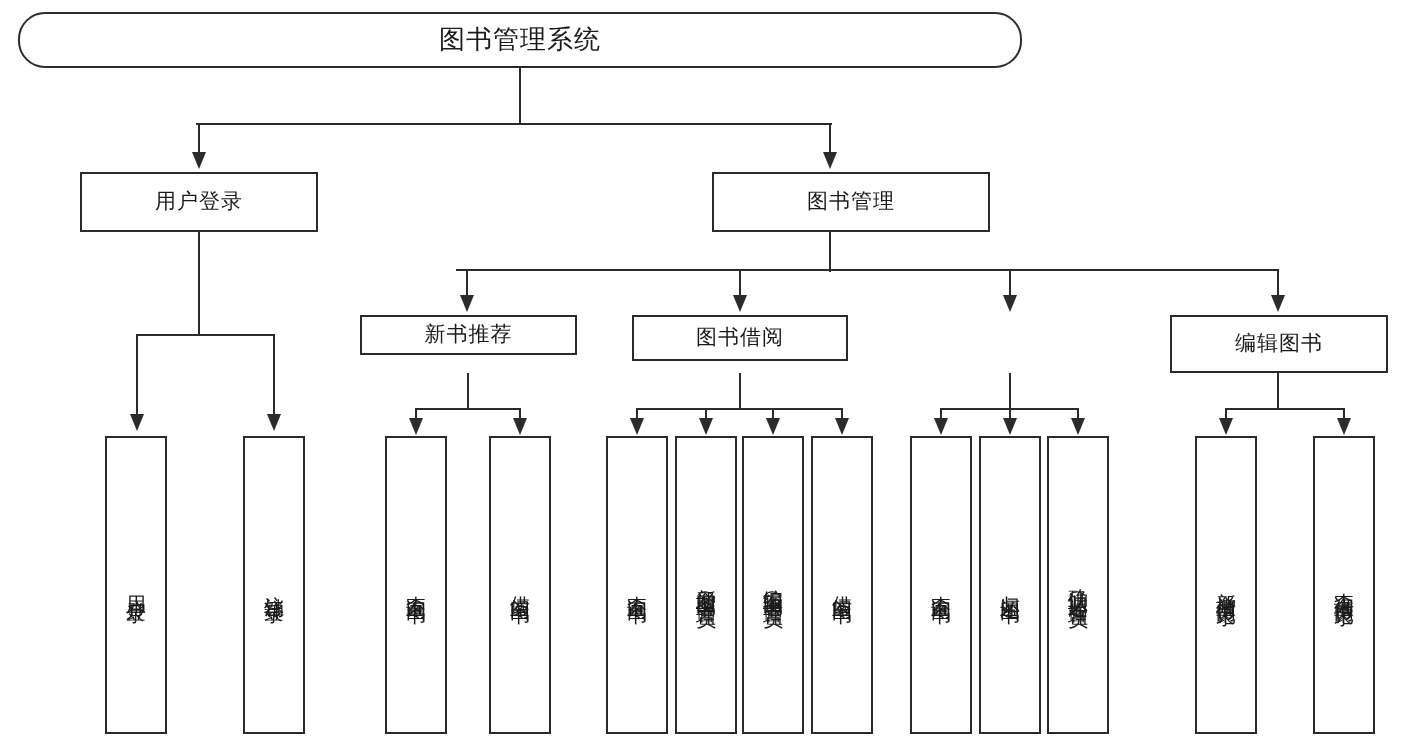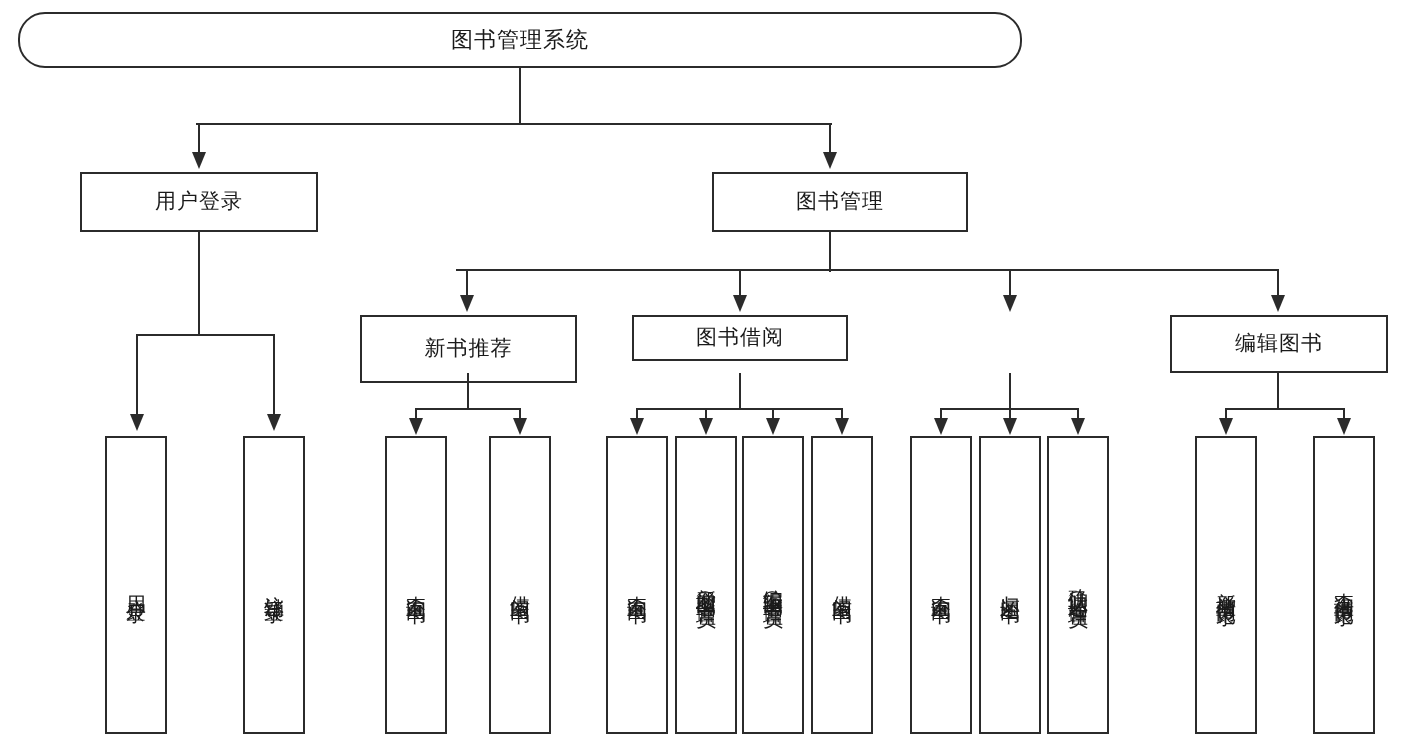--- a/index.html
+++ b/index.html
@@ -29,21 +29,21 @@
     justify-content: center;
     color: #1a1a1a;
   }
   .node-h {
     font-size: 21px;
     letter-spacing: 1px;
     line-height: 1.2;
     white-space: nowrap;
   }
   .node-root {
-    font-size: 22px;
+    font-size: 26px;
     border-radius: 27px;
   }
   
   .node-v {
     writing-mode: vertical-rl;
     text-orientation: upright;
     font-size: 20px;
     letter-spacing: 3px;
     line-height: 1.05;
     align-items: center;
@@ -89,41 +89,41 @@
 
   <div class="conn hline" style="left:196px; top:123px; width:636px;"></div>
 
   <div class="conn vline" style="left:198px; top:123px; height:32px;"></div>
   <div class="arrow" style="left:192px; top:152px;"></div>
   <div class="conn vline" style="left:829px; top:123px; height:32px;"></div>
   <div class="arrow" style="left:823px; top:152px;"></div>
 
   <div class="node node-h" style="left:80px; top:172px; width:238px; height:60px;">用户登录</div>
 
-  <div class="node node-h" style="left:712px; top:172px; width:256px; height:60px;">图书管理</div>
+  <div class="node node-h" style="left:712px; top:172px; width:278px; height:60px;">图书管理</div>
 
   <div class="conn vline" style="left:198px; top:232px; height:104px;"></div>
   <div class="conn hline" style="left:136px; top:334px; width:139px;"></div>
   <div class="conn vline" style="left:136px; top:334px; height:82px;"></div>
   <div class="arrow" style="left:130px; top:414px;"></div>
   <div class="conn vline" style="left:273px; top:334px; height:82px;"></div>
   <div class="arrow" style="left:267px; top:414px;"></div>
 
   <div class="conn vline" style="left:829px; top:232px; height:40px;"></div>
   <div class="conn hline" style="left:456px; top:269px; width:823px;"></div>
   <div class="conn vline" style="left:466px; top:269px; height:28px;"></div>
   <div class="arrow" style="left:460px; top:295px;"></div>
   <div class="conn vline" style="left:739px; top:269px; height:28px;"></div>
   <div class="arrow" style="left:733px; top:295px;"></div>
   <div class="conn vline" style="left:1009px; top:269px; height:28px;"></div>
   <div class="arrow" style="left:1003px; top:295px;"></div>
   <div class="conn vline" style="left:1277px; top:269px; height:28px;"></div>
   <div class="arrow" style="left:1271px; top:295px;"></div>
 
-  <div class="node node-h" style="left:360px; top:315px; width:217px; height:68px;">新书推荐</div>
+  <div class="node node-h" style="left:360px; top:315px; width:217px; height:40px;">新书推荐</div>
   <div class="node node-h" style="left:632px; top:315px; width:216px; height:46px;">图书借阅</div>
   <div class="node node-h" style="left:1170px; top:315px; width:218px; height:58px;">编辑图书</div>
 
   <div class="conn vline" style="left:467px; top:373px; height:37px;"></div>
   <div class="conn hline" style="left:415px; top:408px; width:106px;"></div>
   <div class="conn vline" style="left:415px; top:408px; height:12px;"></div>
   <div class="arrow" style="left:409px; top:418px;"></div>
   <div class="conn vline" style="left:519px; top:408px; height:12px;"></div>
   <div class="arrow" style="left:513px; top:418px;"></div>
 

